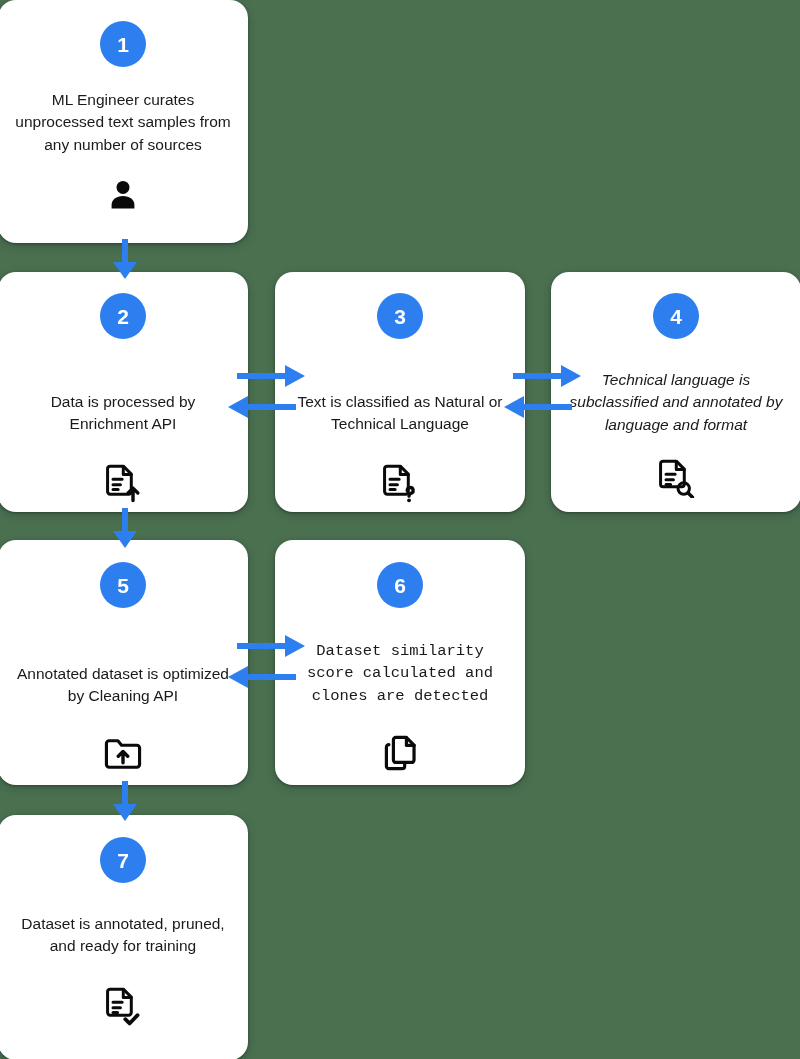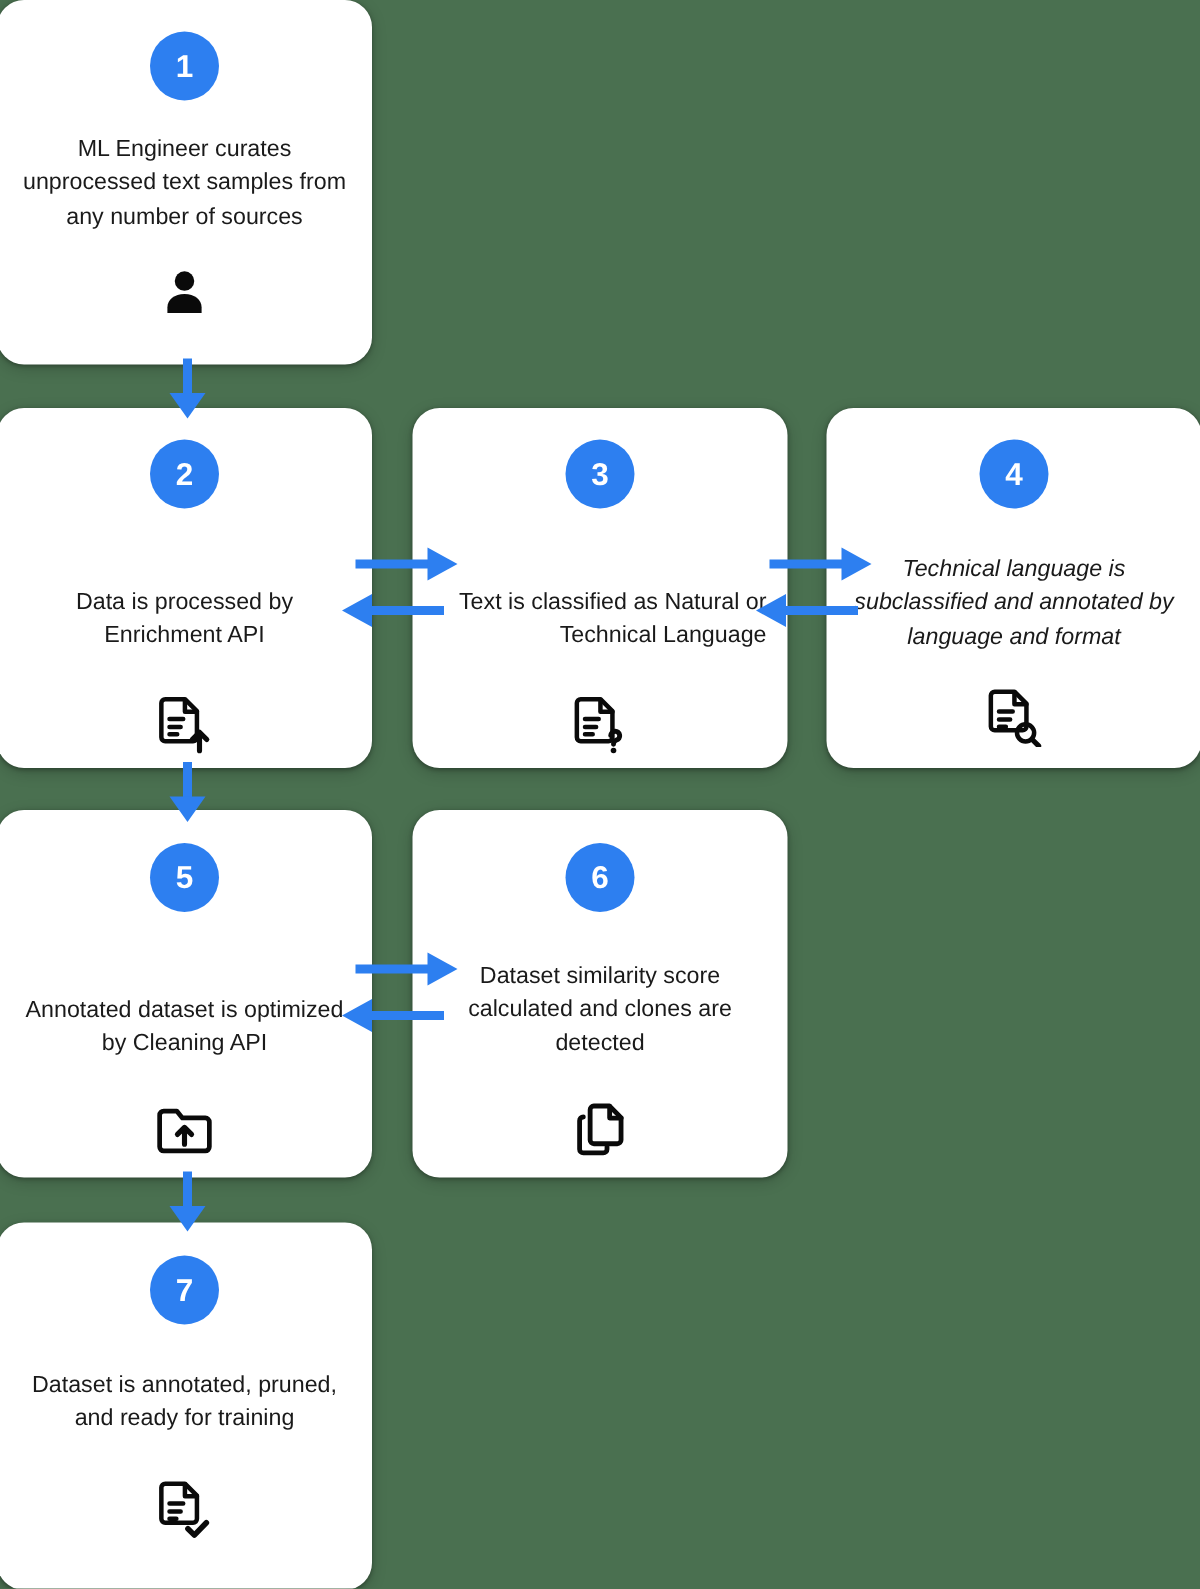--- a/index.html
+++ b/index.html
@@ -65,33 +65,33 @@
   
   .c1 { left: -2px;  top: 0px;   width: 250px; height: 243px; padding-top: 21px; }
   .c1 .card-text { margin-top: 22px; }
   .c1 .card-icon { margin-top: 20px; }
 
   .c2 { left: -2px;  top: 272px; width: 250px; height: 240px; padding-top: 21px; }
   .c2 .card-text { margin-top: 52px; }
   .c2 .card-icon { margin-top: 27px; }
 
   .c3 { left: 275px; top: 272px; width: 250px; height: 240px; padding-top: 21px; }
-  .c3 .card-text { margin-top: 52px; text-align: right; }
+  .c3 .card-text { margin-top: 52px; }
   .c3 .card-icon { margin-top: 27px; }
 
   .c4 { left: 551px; top: 272px; width: 250px; height: 240px; padding-top: 21px; }
   .c4 .card-text { margin-top: 30px; font-style: italic; }
   .c4 .card-icon { margin-top: 22px; }
 
   .c5 { left: -2px;  top: 540px; width: 250px; height: 245px; padding-top: 22px; }
   .c5 .card-text { margin-top: 55px; }
   .c5 .card-icon { margin-top: 28px; }
 
   .c6 { left: 275px; top: 540px; width: 250px; height: 245px; padding-top: 22px; }
-  .c6 .card-text { margin-top: 32px; }
+  .c6 .card-text { margin-top: 32px; font-family: Liberation Mono, monospace; }
   .c6 .card-icon { margin-top: 28px; }
 
   .c7 { left: -2px;  top: 815px; width: 250px; height: 245px; padding-top: 22px; }
   .c7 .card-text { margin-top: 30px; }
   .c7 .card-icon { margin-top: 28px; }
 
   .arrow {
     position: absolute;
     pointer-events: none;
   }

